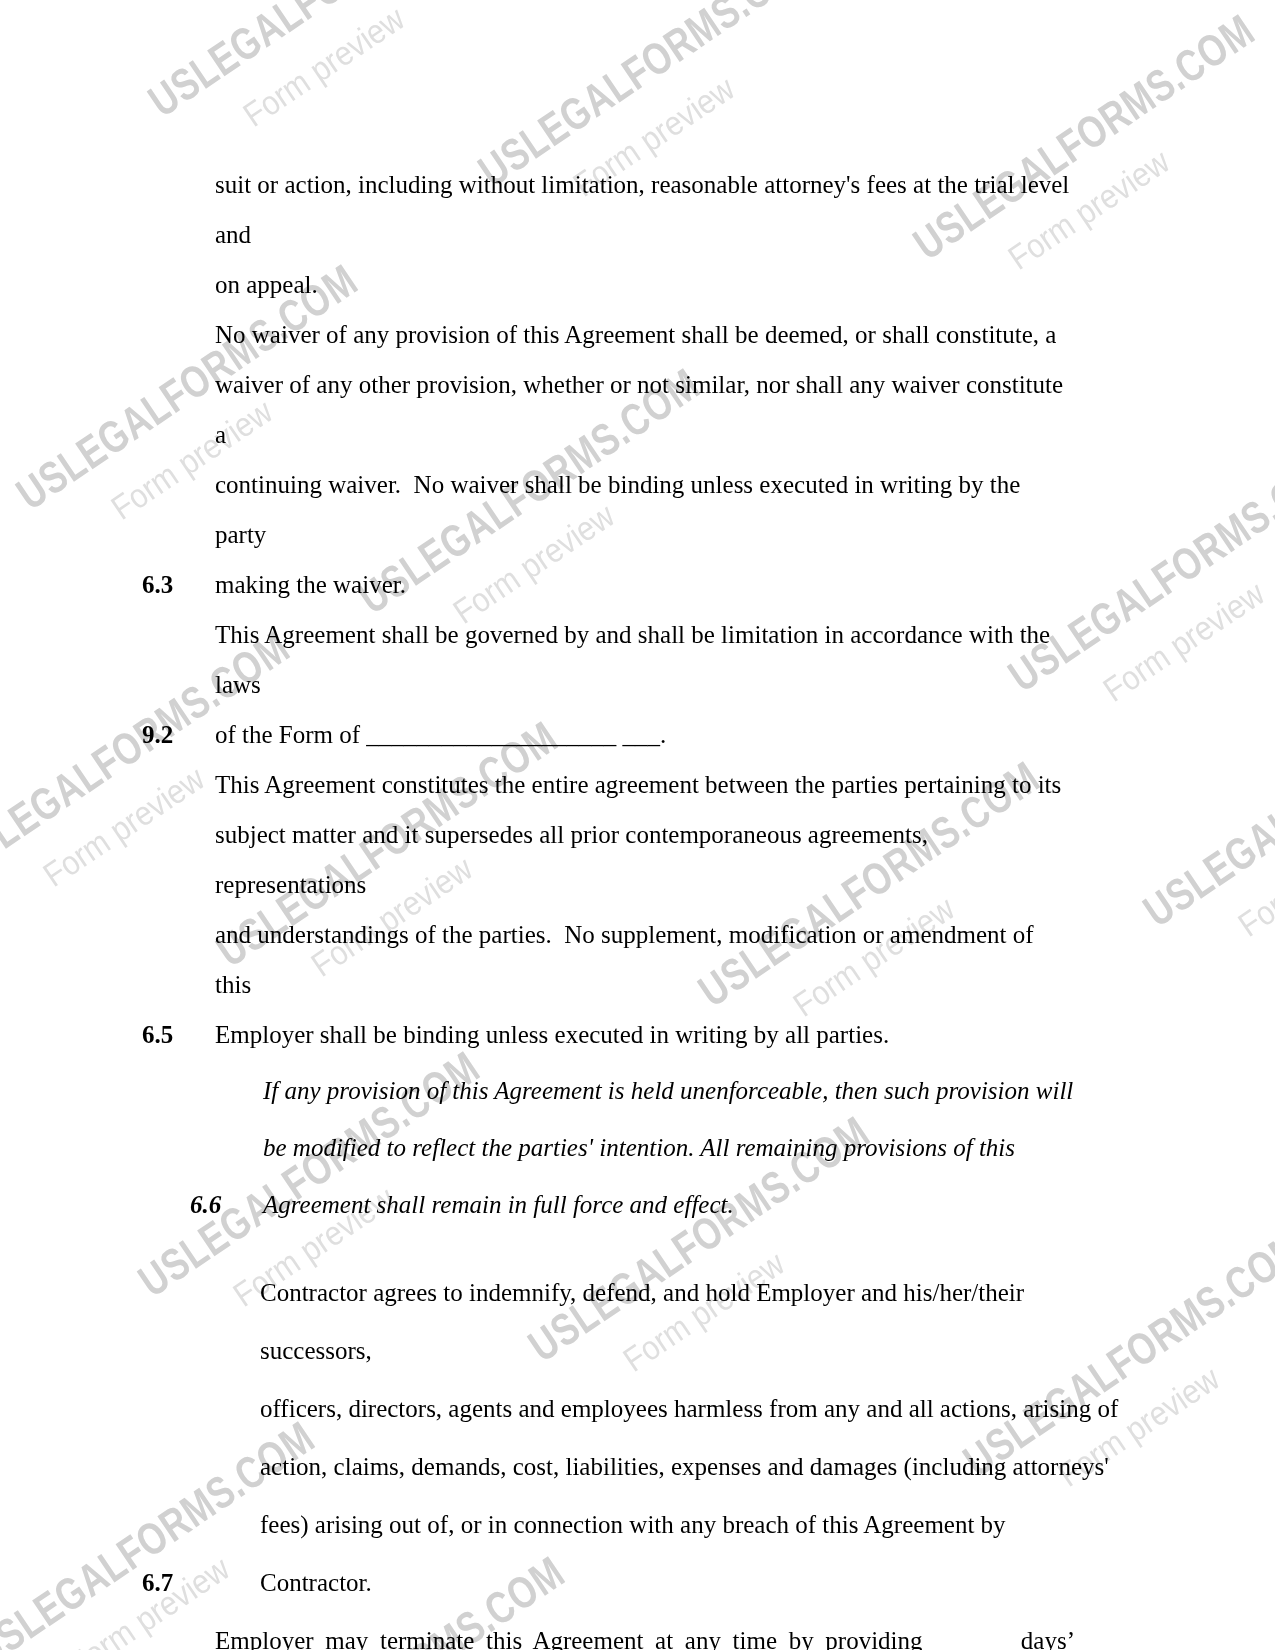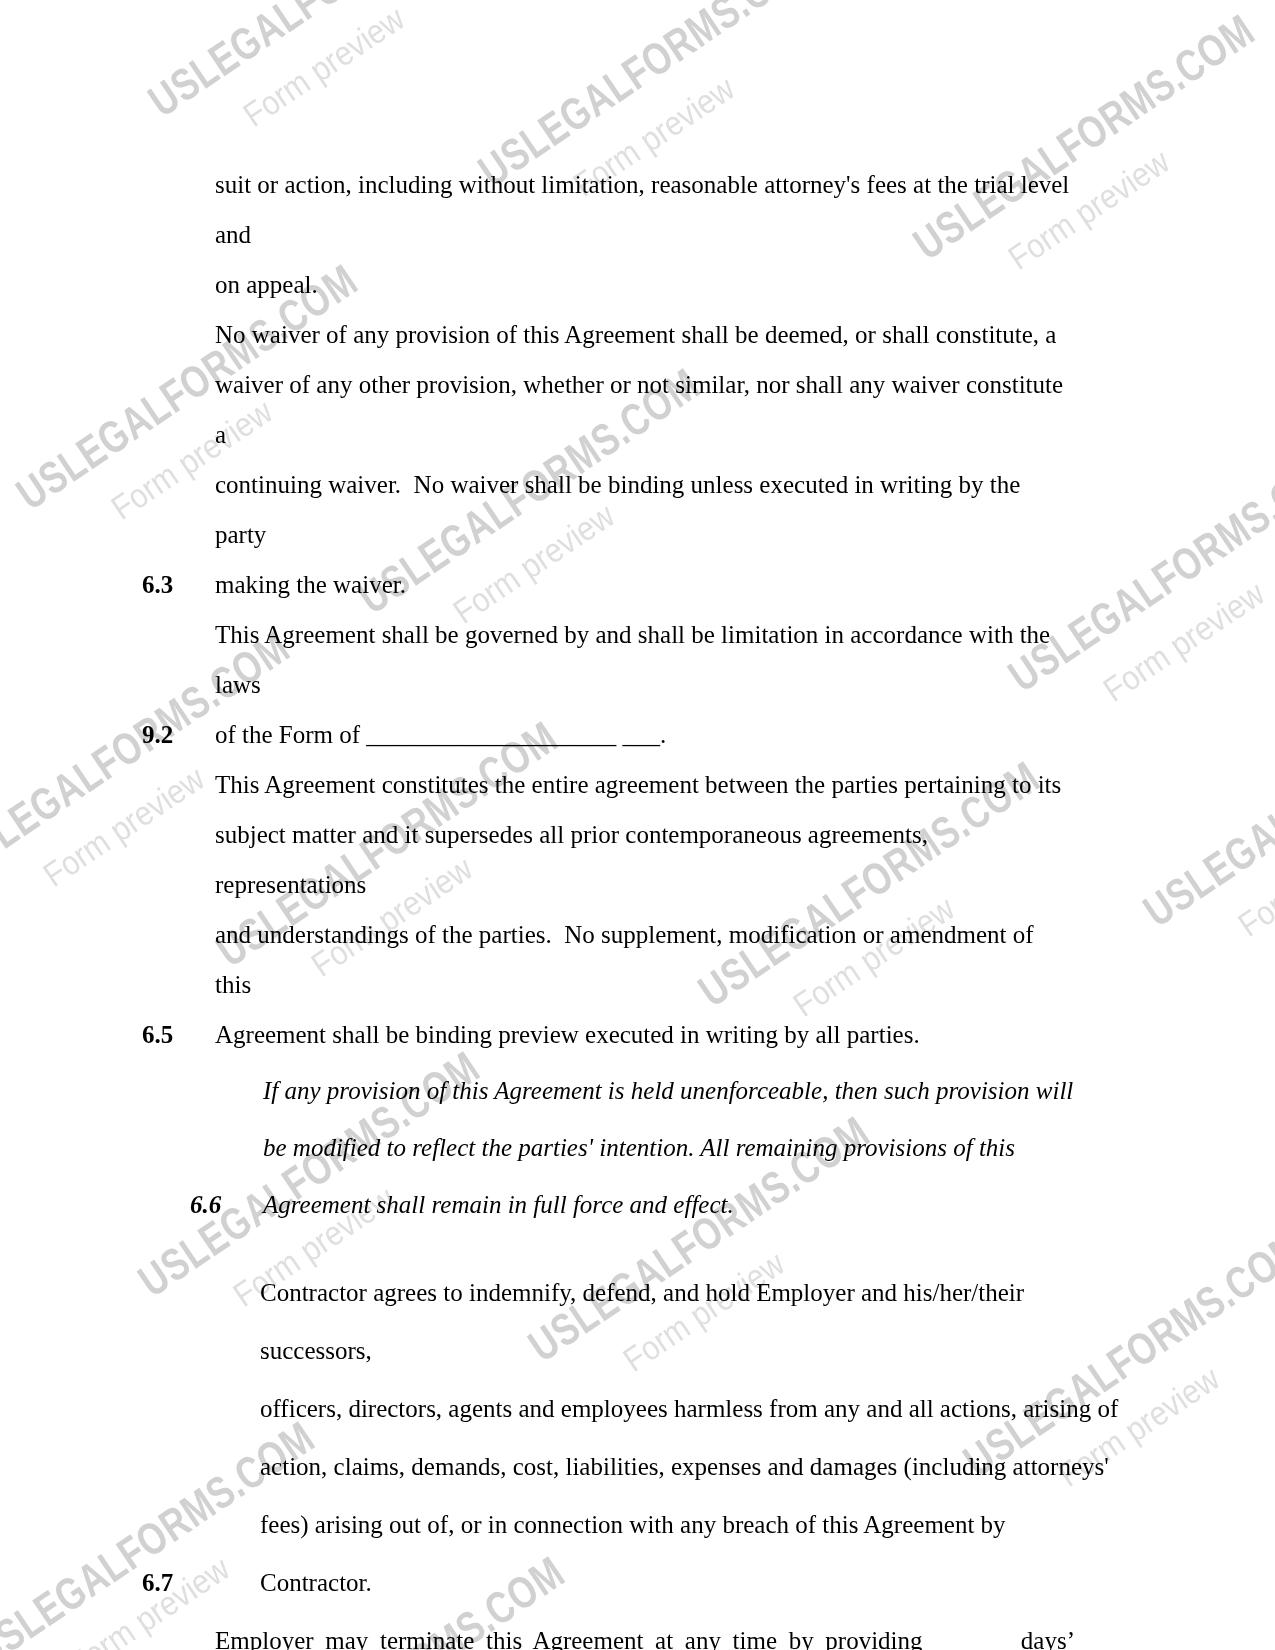--- a/index.html
+++ b/index.html
@@ -100,21 +100,21 @@
           <div class="line">This Agreement shall be governed by and shall be limitation in accordance with the laws</div>
           <div class="line">of the Form of ____________________ ___.</div>
         </div>
       </div>
       <div class="para lh50">
         <div class="para-num">6.5</div>
         <div class="para-lines">
           <div class="line">This Agreement constitutes the entire agreement between the parties pertaining to its</div>
           <div class="line">subject matter and it supersedes all prior contemporaneous agreements, representations</div>
           <div class="line">and understandings of the parties.&nbsp; No supplement, modification or amendment of this</div>
-          <div class="line">Agreement shall be binding preview executed in writing by all parties.</div>
+          <div class="line">Employer shall be binding unless executed in writing by all parties.</div>
         </div>
       </div>
       <div class="para lh57 italic gap2">
         <div class="para-num">6.6</div>
         <div class="para-lines">
           <div class="line">If any provision of this Agreement is held unenforceable, then such provision will</div>
           <div class="line">be modified to reflect the parties' intention. All remaining provisions of this</div>
           <div class="line">Agreement shall remain in full force and effect.</div>
         </div>
       </div>

